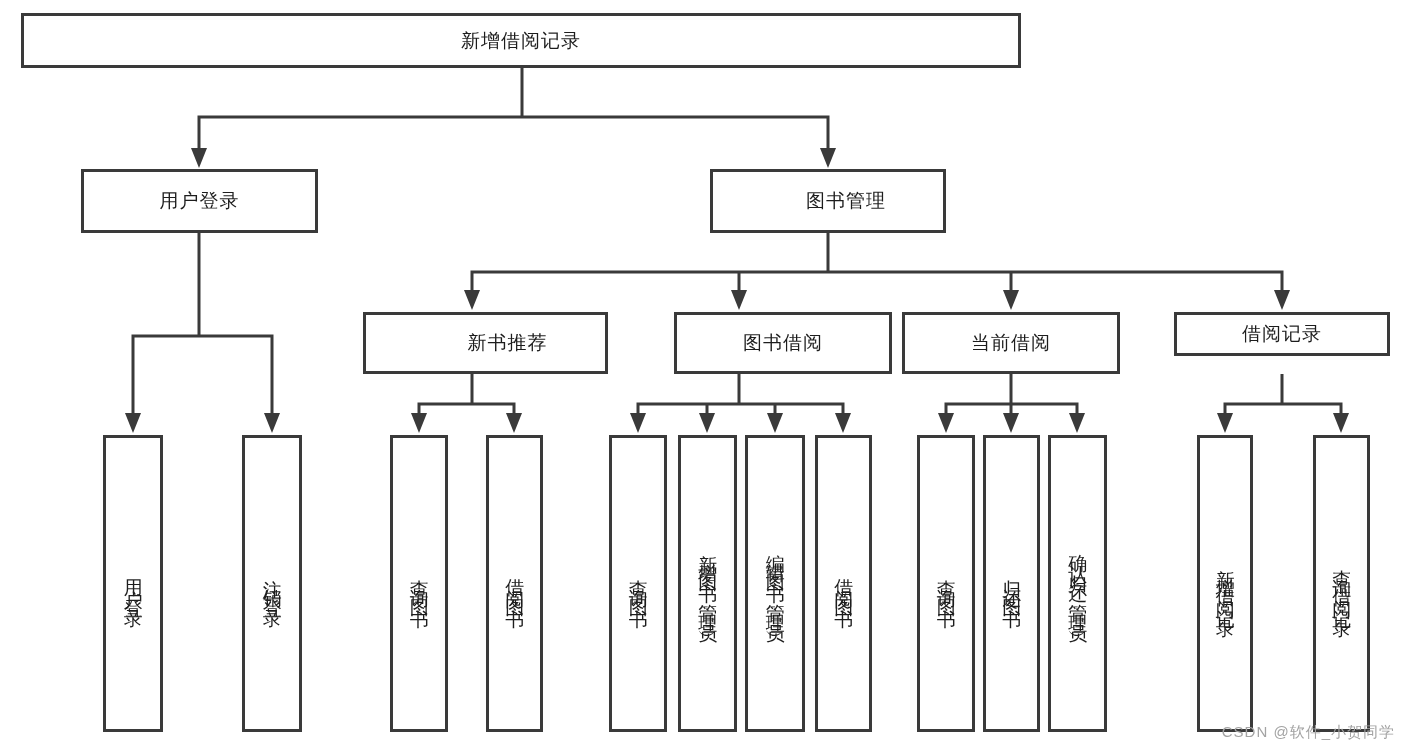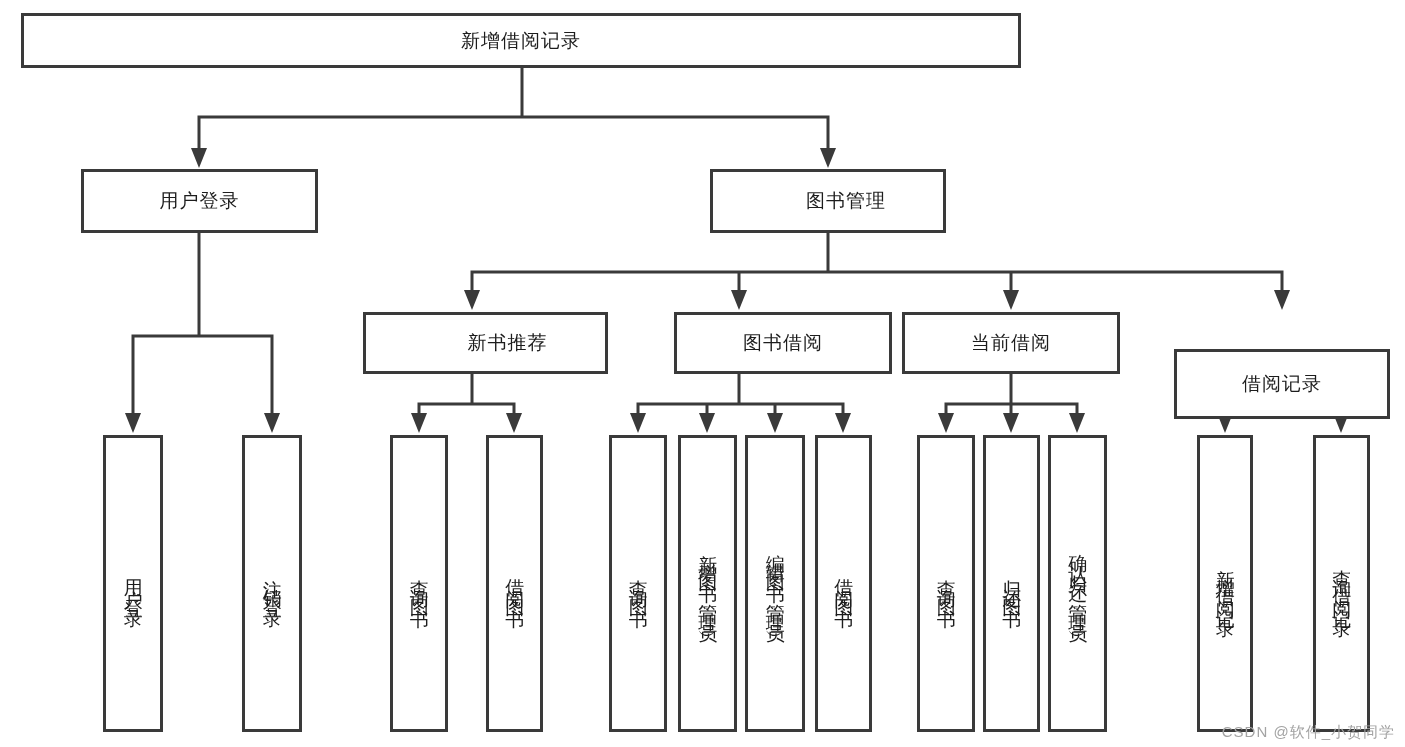--- a/index.html
+++ b/index.html
@@ -95,21 +95,21 @@
   </svg>
 
   <div class="box" style="left:21px; top:13px; width:1000px; height:55px;">新增借阅记录</div>
 
   <div class="box" style="left:81px; top:169px; width:237px; height:64px;">用户登录</div>
   <div class="box" style="left:710px; top:169px; width:236px; height:64px;padding-left:36px;">图书管理</div>
 
   <div class="box" style="left:363px; top:312px; width:245px; height:62px;padding-left:44px;">新书推荐</div>
   <div class="box" style="left:630px; top:312px; width:218px; height:62px;margin-left:44px;">图书借阅</div>
   <div class="box" style="left:902px; top:312px; width:218px; height:62px;">当前借阅</div>
-  <div class="box" style="left:1174px; top:312px; width:216px; height:70px;margin-top:37px;">借阅记录</div>
+  <div class="box" style="left:1174px; top:312px; width:216px; height:44px;">借阅记录</div>
 
   <div class="box" style="left:103px; top:435px; width:60px; height:297px;">
     <span class="vtext">用户登录</span>
   </div>
   <div class="box" style="left:242px; top:435px; width:60px; height:297px;">
     <span class="vtext">注销登录</span>
   </div>
 
   <div class="box" style="left:390px; top:435px; width:58px; height:297px;">
     <span class="vtext">查询图书</span>

